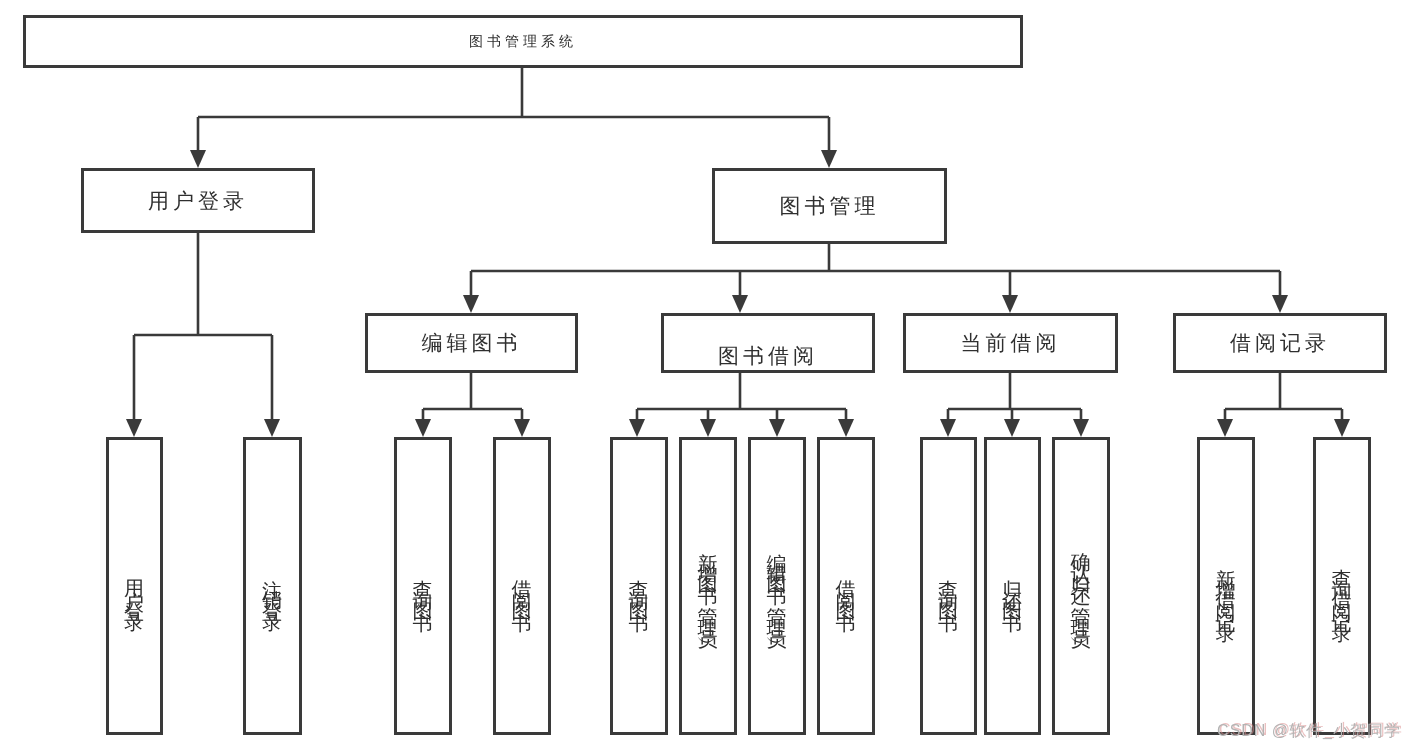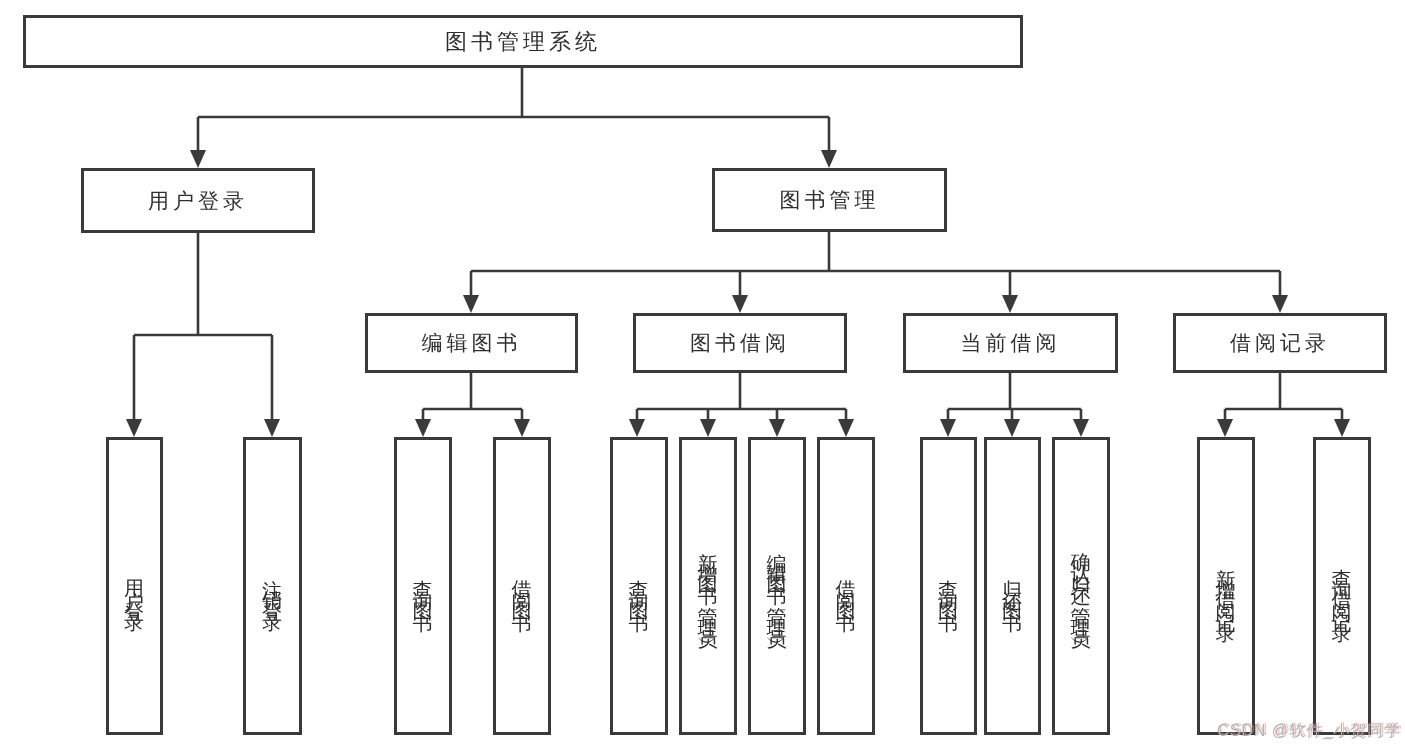--- a/index.html
+++ b/index.html
@@ -24,34 +24,34 @@
     display: flex;
     align-items: center;
     justify-content: center;
     color: #2f2f2f;
   }
   .node.h span {
     letter-spacing: 4px;
     font-size: 21px;
     white-space: nowrap;
   }
-  .node.root span { font-size: 22px; }
+  .node.root span { font-size: 14px; }
   .node.v span {
     writing-mode: vertical-lr;
     -webkit-writing-mode: vertical-lr;
     letter-spacing: 11px;
     font-size: 20px;
     line-height: 1;
   }
   
   #n-root  { left:23px;  top:15px;  width:1000px; height:53px; }
   #n-login { left:81px;  top:168px; width:234px;  height:65px; }
-  #n-mgmt  { left:712px; top:168px; width:235px;  height:64px; }
+  #n-mgmt  { left:712px; top:168px; width:235px;  height:76px; }
   #n-rec   { left:365px; top:313px; width:213px;  height:60px; }
-  #n-bor   { left:633px; top:313px; width:214px;  height:60px; }
+  #n-bor   { left:661px; top:313px; width:214px;  height:60px;align-items:flex-end; }
   #n-cur   { left:903px; top:313px; width:215px;  height:60px; }
   #n-hist  { left:1173px;top:313px; width:214px;  height:60px; }
   .leaf    { top:437px;  height:298px; width:58px; }
   #l-ulogin  { left:106px; width:57px; }
   #l-logout  { left:243px; width:59px; }
   #l-q1      { left:394px; }
   #l-b1      { left:493px; }
   #l-q2      { left:610px; }
   #l-add     { left:679px; }
   #l-edit    { left:748px; }

